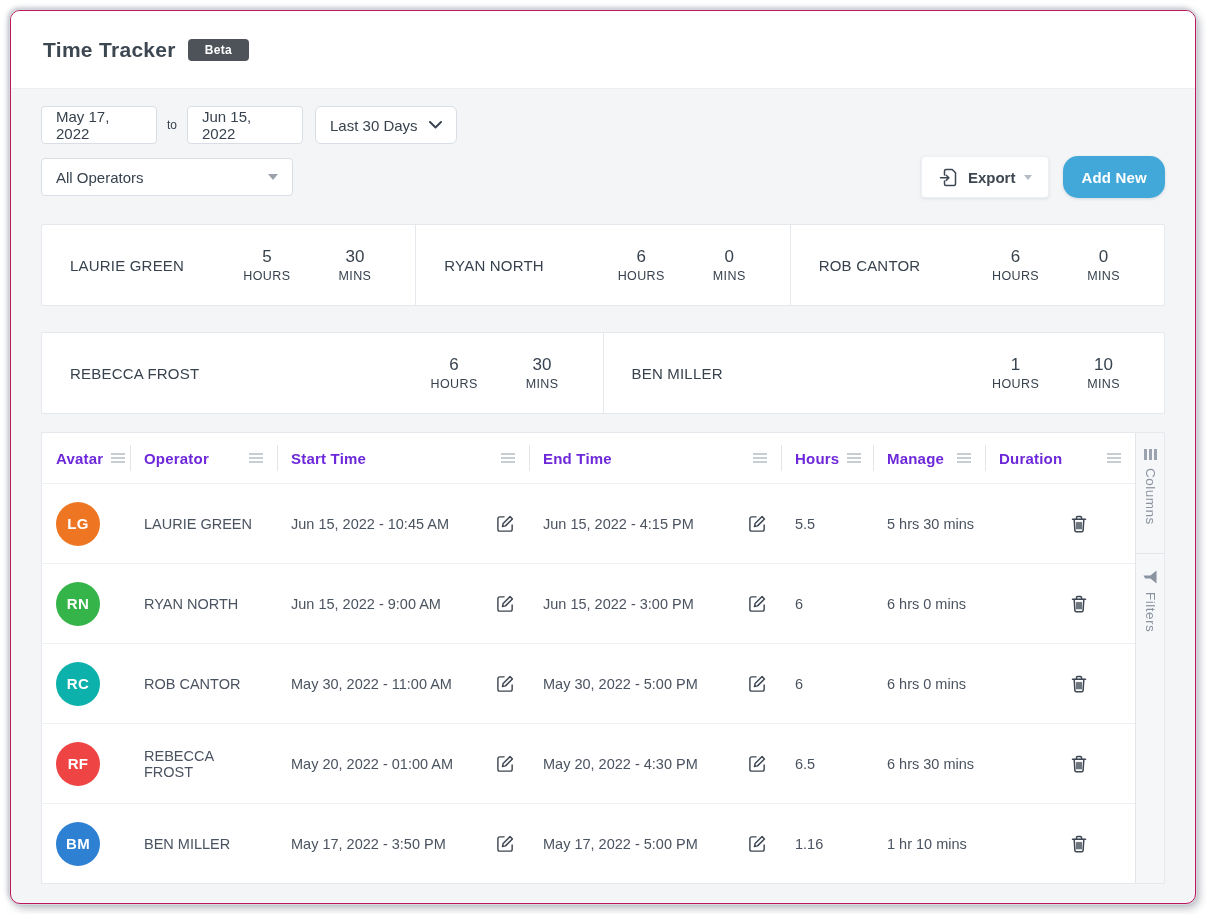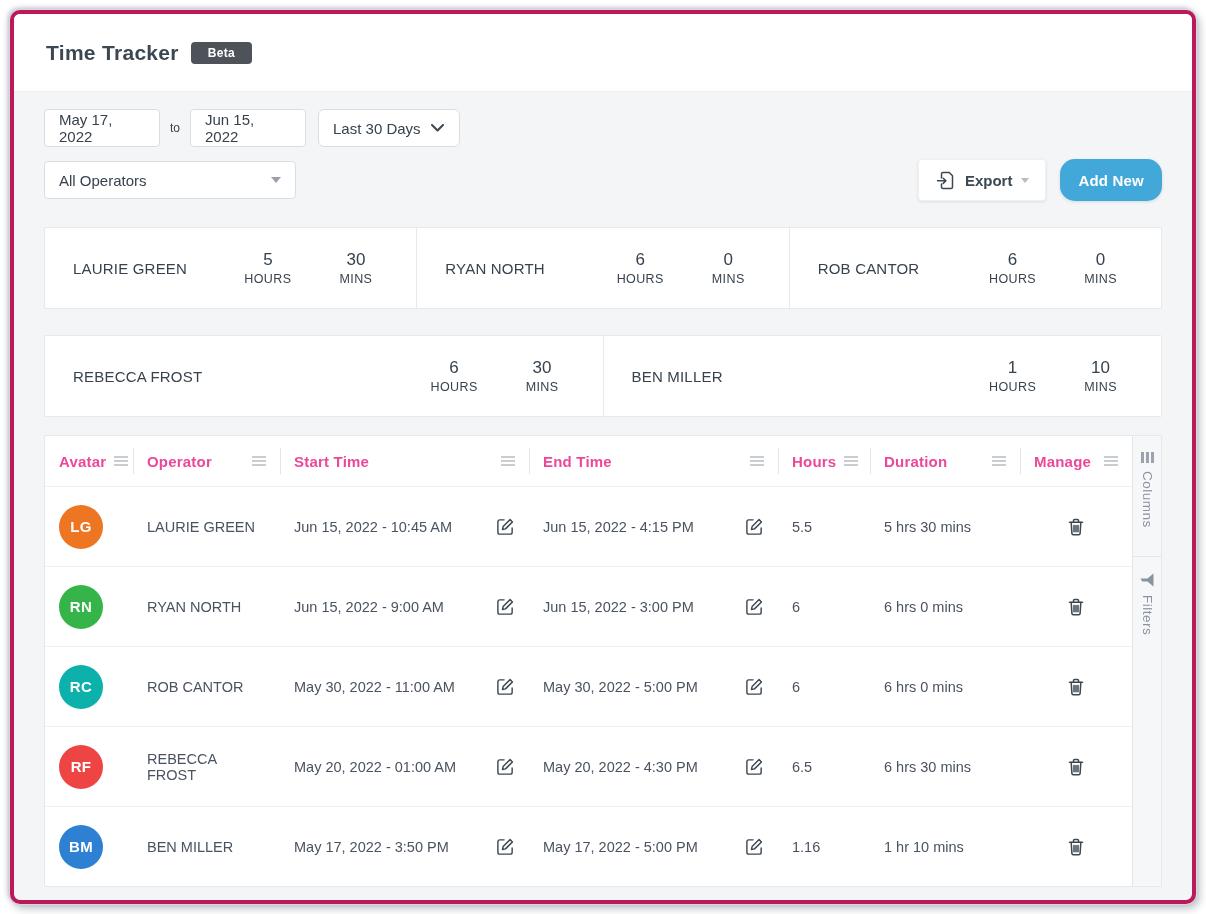--- a/index.html
+++ b/index.html
@@ -6,21 +6,21 @@
   html,body { width:1206px; height:914px; }
   body {
     background:#ffffff;
     padding:10px;
     font-family:"Liberation Sans","DejaVu Sans",sans-serif;
     color:#3d4752;
   }
   .frame {
     width:100%; height:100%;
     border-radius:10px;
-    border:4px solid #be185d;
+    border:1px solid #be185d;
     box-shadow:0 0 0 1px #d4d9de, 3px 4px 8px rgba(90,100,115,.45), -2px -2px 5px rgba(70,80,95,.35);
     overflow:hidden;
     background:#f3f5f7;
     display:flex; flex-direction:column;
   }
   
   .topbar {
     background:#ffffff;
     height:78px; flex:0 0 78px;
     display:flex; align-items:center;
@@ -40,21 +40,21 @@
   .filter-row { display:flex; align-items:center; }
   .filter-row-1 { margin-bottom:12px; }
   .filter-row-2 { margin-bottom:26px; }
   .input-box {
     background:#fff; border:1px solid #d9dee4; border-radius:4px;
     height:38px; display:flex; align-items:center;
     padding:0 14px; font-size:15px; color:#37424e;
   }
   .date-input { width:116px; }
   .to-label { margin:0 10px; font-size:12px; color:#37424e; }
-  .range-select { margin-left:12px; width:142px; justify-content:flex-start; cursor:pointer;border-radius:6px; }
+  .range-select { margin-left:12px; width:142px; justify-content:space-between; cursor:pointer;border-radius:6px; }
   .chevron-svg { flex:0 0 auto; margin-left:10px; }
   .operator-select { width:252px; justify-content:space-between; cursor:pointer; }
   .caret-down {
     width:0; height:0; border-left:5px solid transparent; border-right:5px solid transparent;
     border-top:6px solid #9aa1a9; margin-left:10px;
   }
   .spacer { flex:1; }
   .export-btn {
     background:#fff; border:1px solid #eef0f3; border-radius:4px;
     height:42px; padding:0 16px;
@@ -90,21 +90,21 @@
   .summary-stat .lbl { font-size:12.5px; color:#37424e; letter-spacing:.4px; margin-top:2px; }
   
   .grid-wrap { display:flex; align-items:stretch; }
   .grid {
     flex:1; background:#fff; border:1px solid #e5e8ec; border-right:none; border-radius:2px 0 0 2px;
   }
   .grid-header { display:flex; height:50px; align-items:center; }
   .hcell {
     display:flex; align-items:center; justify-content:space-between;
     height:100%; padding:0 14px; position:relative;
-    font-size:15px; font-weight:700; color:#ec4899; letter-spacing:.2px;
+    font-size:15px; font-weight:700; color:#6d28d9; letter-spacing:.2px;
   }
   .hcell + .hcell::before {
     content:""; position:absolute; left:0; top:12px; bottom:12px;
     border-left:1px solid #e2e6ea;
   }
   .menu-icon { display:inline-flex; margin-left:8px; cursor:pointer; flex:0 0 auto; }
   .col-avatar   { width:88px;  flex:0 0 88px; }
   .col-operator { width:147px; flex:0 0 147px; }
   .col-start    { flex:1 1 245px; }
   .col-end      { flex:1 1 245px; }
@@ -282,30 +282,30 @@
               </span>
           </div>
           <div class="hcell col-hours">
             <span>Hours</span>
             <span class="menu-icon">
                 <svg width="14" height="10" viewBox="0 0 14 10">
                   <path d="M0 1h14M0 5h14M0 9h14" stroke="#b7bdc4" stroke-width="1.6"></path>
                 </svg>
               </span>
           </div>
+          <div class="hcell col-manage">
+            <span>Manage</span>
+            <span class="menu-icon">
+                <svg width="14" height="10" viewBox="0 0 14 10">
+                  <path d="M0 1h14M0 5h14M0 9h14" stroke="#b7bdc4" stroke-width="1.6"></path>
+                </svg>
+              </span>
+          </div>
           <div class="hcell col-duration">
             <span>Duration</span>
-            <span class="menu-icon">
-                <svg width="14" height="10" viewBox="0 0 14 10">
-                  <path d="M0 1h14M0 5h14M0 9h14" stroke="#b7bdc4" stroke-width="1.6"></path>
-                </svg>
-              </span>
-          </div>
-          <div class="hcell col-manage">
-            <span>Manage</span>
             <span class="menu-icon">
                 <svg width="14" height="10" viewBox="0 0 14 10">
                   <path d="M0 1h14M0 5h14M0 9h14" stroke="#b7bdc4" stroke-width="1.6"></path>
                 </svg>
               </span>
           </div>
         </div>
 
         <div class="grid-row">
           <div class="cell col-avatar">

